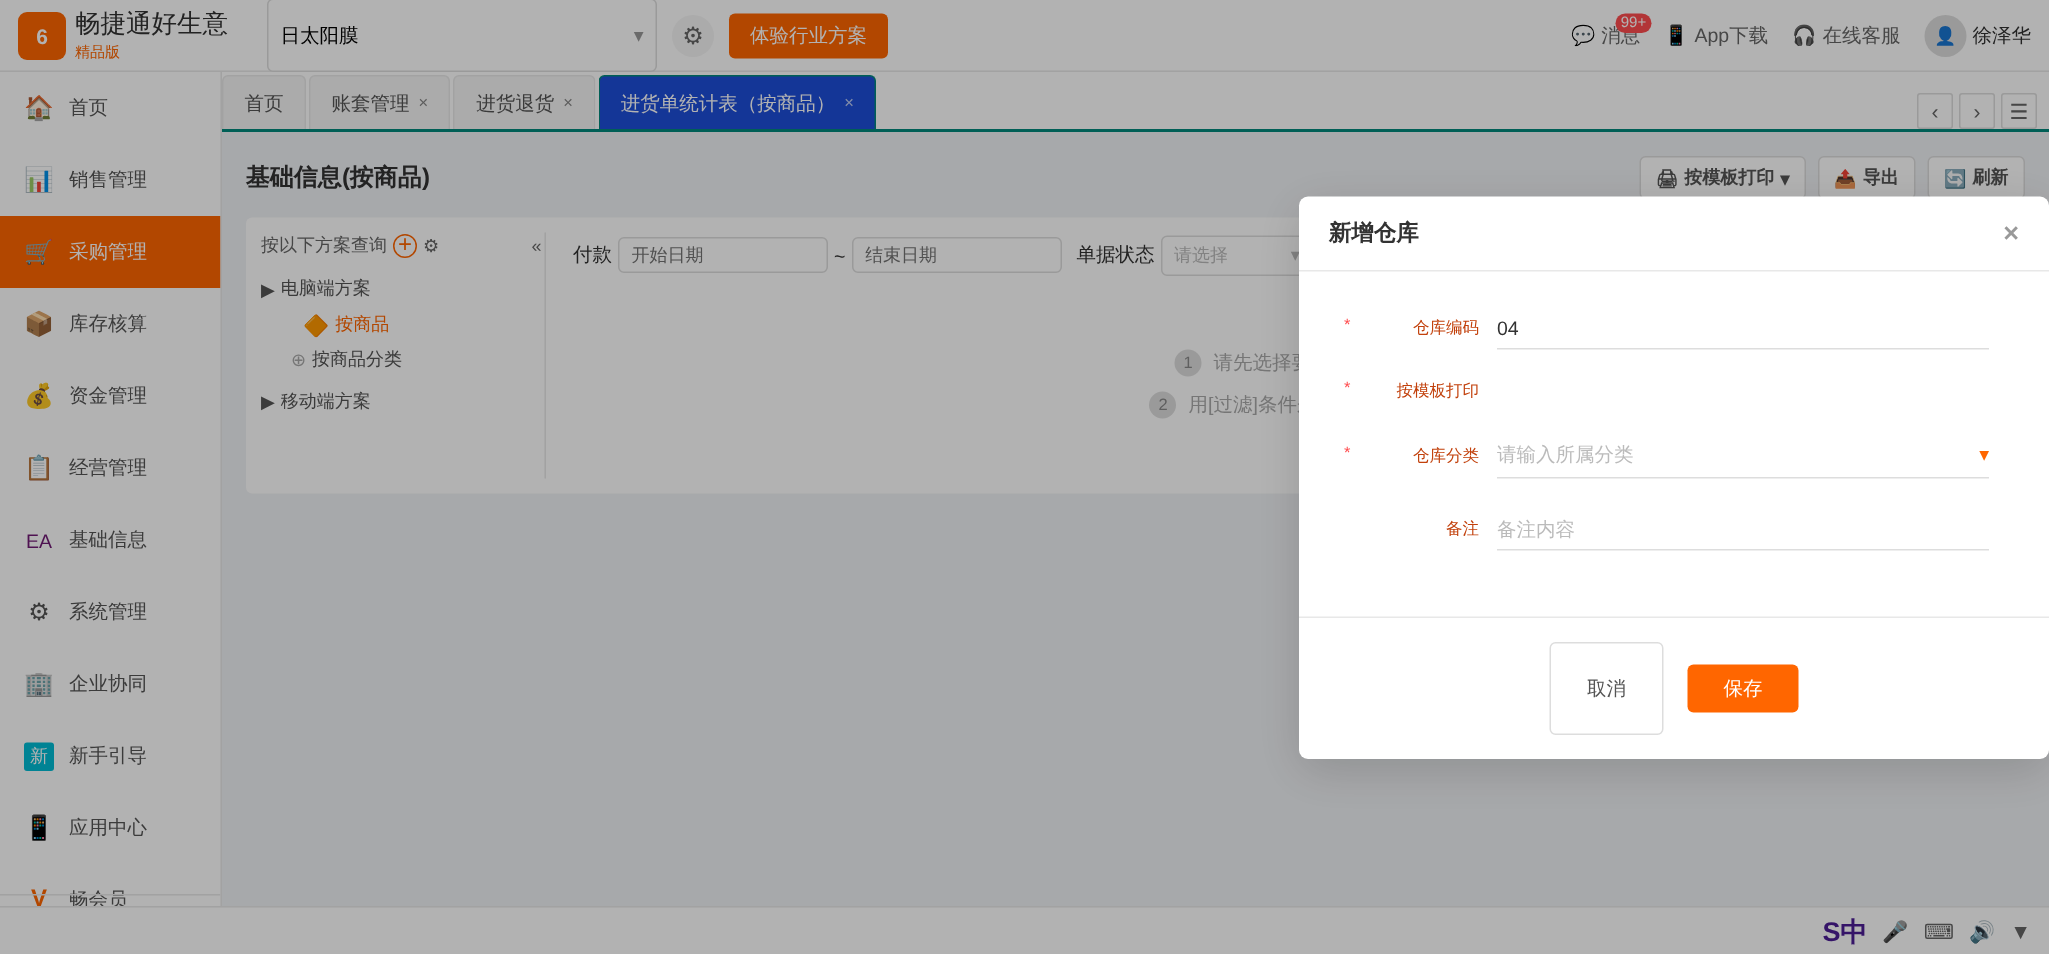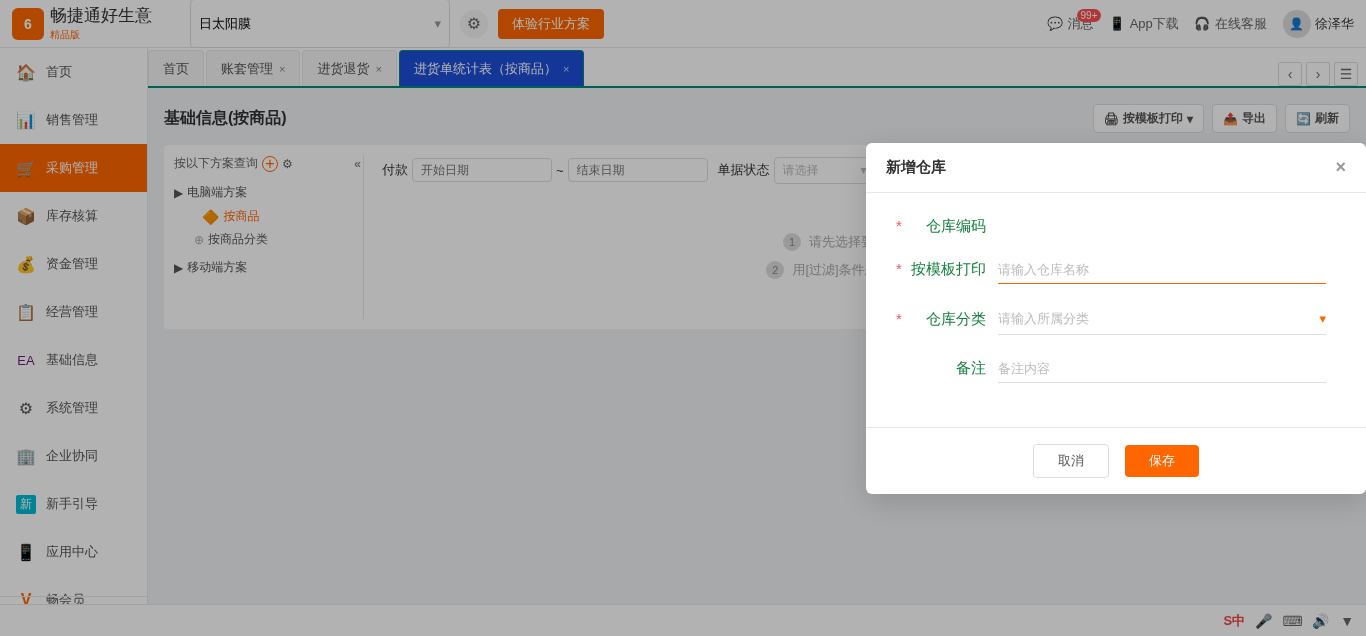--- a/index.html
+++ b/index.html
@@ -33,21 +33,21 @@
     }
     .logo-text { font-size: 17px; color: #333; line-height: 1.3; }
     .logo-sub { font-size: 10px; color: #ff6600; }
     .search-area {
       flex: 1; max-width: 260px;
       display: flex; align-items: center;
       border: 1px solid #ddd;
       border-radius: 4px;
       padding: 16px 8px;
       background: #fff;
-      margin-left: 20px;
+      margin-left: 8px;
     }
     .search-input { border: none; outline: none; flex: 1; font-size: 13px; }
     .search-arrow { color: #999; cursor: pointer; }
     .header-actions {
       display: flex; align-items: center; gap: 16px;
       margin-left: auto;
     }
     .gear-btn {
       width: 28px; height: 28px;
       border-radius: 50%;
@@ -253,22 +253,22 @@
       cursor: pointer; color: #999; font-size: 18px;
     }
     .dialog-body { padding: 24px 40px; }
     .form-row {
       display: flex; align-items: center;
       margin-bottom: 20px;
     }
     .form-label {
       width: 80px;
       text-align: right;
-      font-size: 15px;
-      color: #15803d;
+      font-size: 11px;
+      color: #c2410c;
       flex-shrink: 0;
       position: relative;
     }
     .form-label.required::before {
       content: '*';
       color: #ff4d4f;
       position: absolute;
       left: -10px;
     }
     .form-control {
@@ -298,21 +298,21 @@
       display: flex; align-items: center; justify-content: space-between;
       cursor: pointer;
     }
     .dialog-footer {
       display: flex; align-items: center; justify-content: center;
       gap: 16px;
       padding: 16px 20px;
       border-top: 1px solid #e8e8e8;
     }
     .btn-cancel {
-      padding: 7px 24px;
+      padding: 21px 24px;
       border: 1px solid #ddd;
       border-radius: 4px;
       background: #fff;
       cursor: pointer;
       font-size: 13px;
       color: #555;
     }
     .btn-save {
       padding: 7px 24px;
       border: none;
@@ -552,27 +552,27 @@
 <div class="overlay">
   <div class="dialog">
     <div class="dialog-header">
       <span>新增仓库</span>
       <span class="dialog-close">×</span>
     </div>
     <div class="dialog-body">
 
       <div class="form-row">
         <div class="form-label required">仓库编码</div>
+        <div class="form-control">
+          <input class="form-input" value="04" style="">
+        </div>
       </div>
 
       <div class="form-row">
         <div class="form-label required">按模板打印</div>
-        <div class="form-control">
-          <input class="form-input focused" placeholder="请输入仓库名称" style="">
-        </div>
       </div>
 
       <div class="form-row">
         <div class="form-label required">仓库分类</div>
         <div class="form-control">
           <div class="form-select">
             <span>请输入所属分类</span>
             <span style="color:#ff6600;">▾</span>
           </div>
         </div>
@@ -586,18 +586,18 @@
       </div>
     </div>
     <div class="dialog-footer">
       <button class="btn-cancel">取消</button>
       <button class="btn-save">保存</button>
     </div>
   </div>
 </div>
 
 <div class="bottom-bar">
-  <span class="bottom-icon" style="color:#ef4444; font-weight:bold; font-size:13px;">S中</span>
+  <span class="bottom-icon" style="color:#4c1d95; font-weight:bold; font-size:18px;">S中</span>
   <span class="bottom-icon">🎤</span>
   <span class="bottom-icon">⌨</span>
   <span class="bottom-icon">🔊</span>
   <span class="bottom-icon">▼</span>
 </div>
 
 </body></html>

